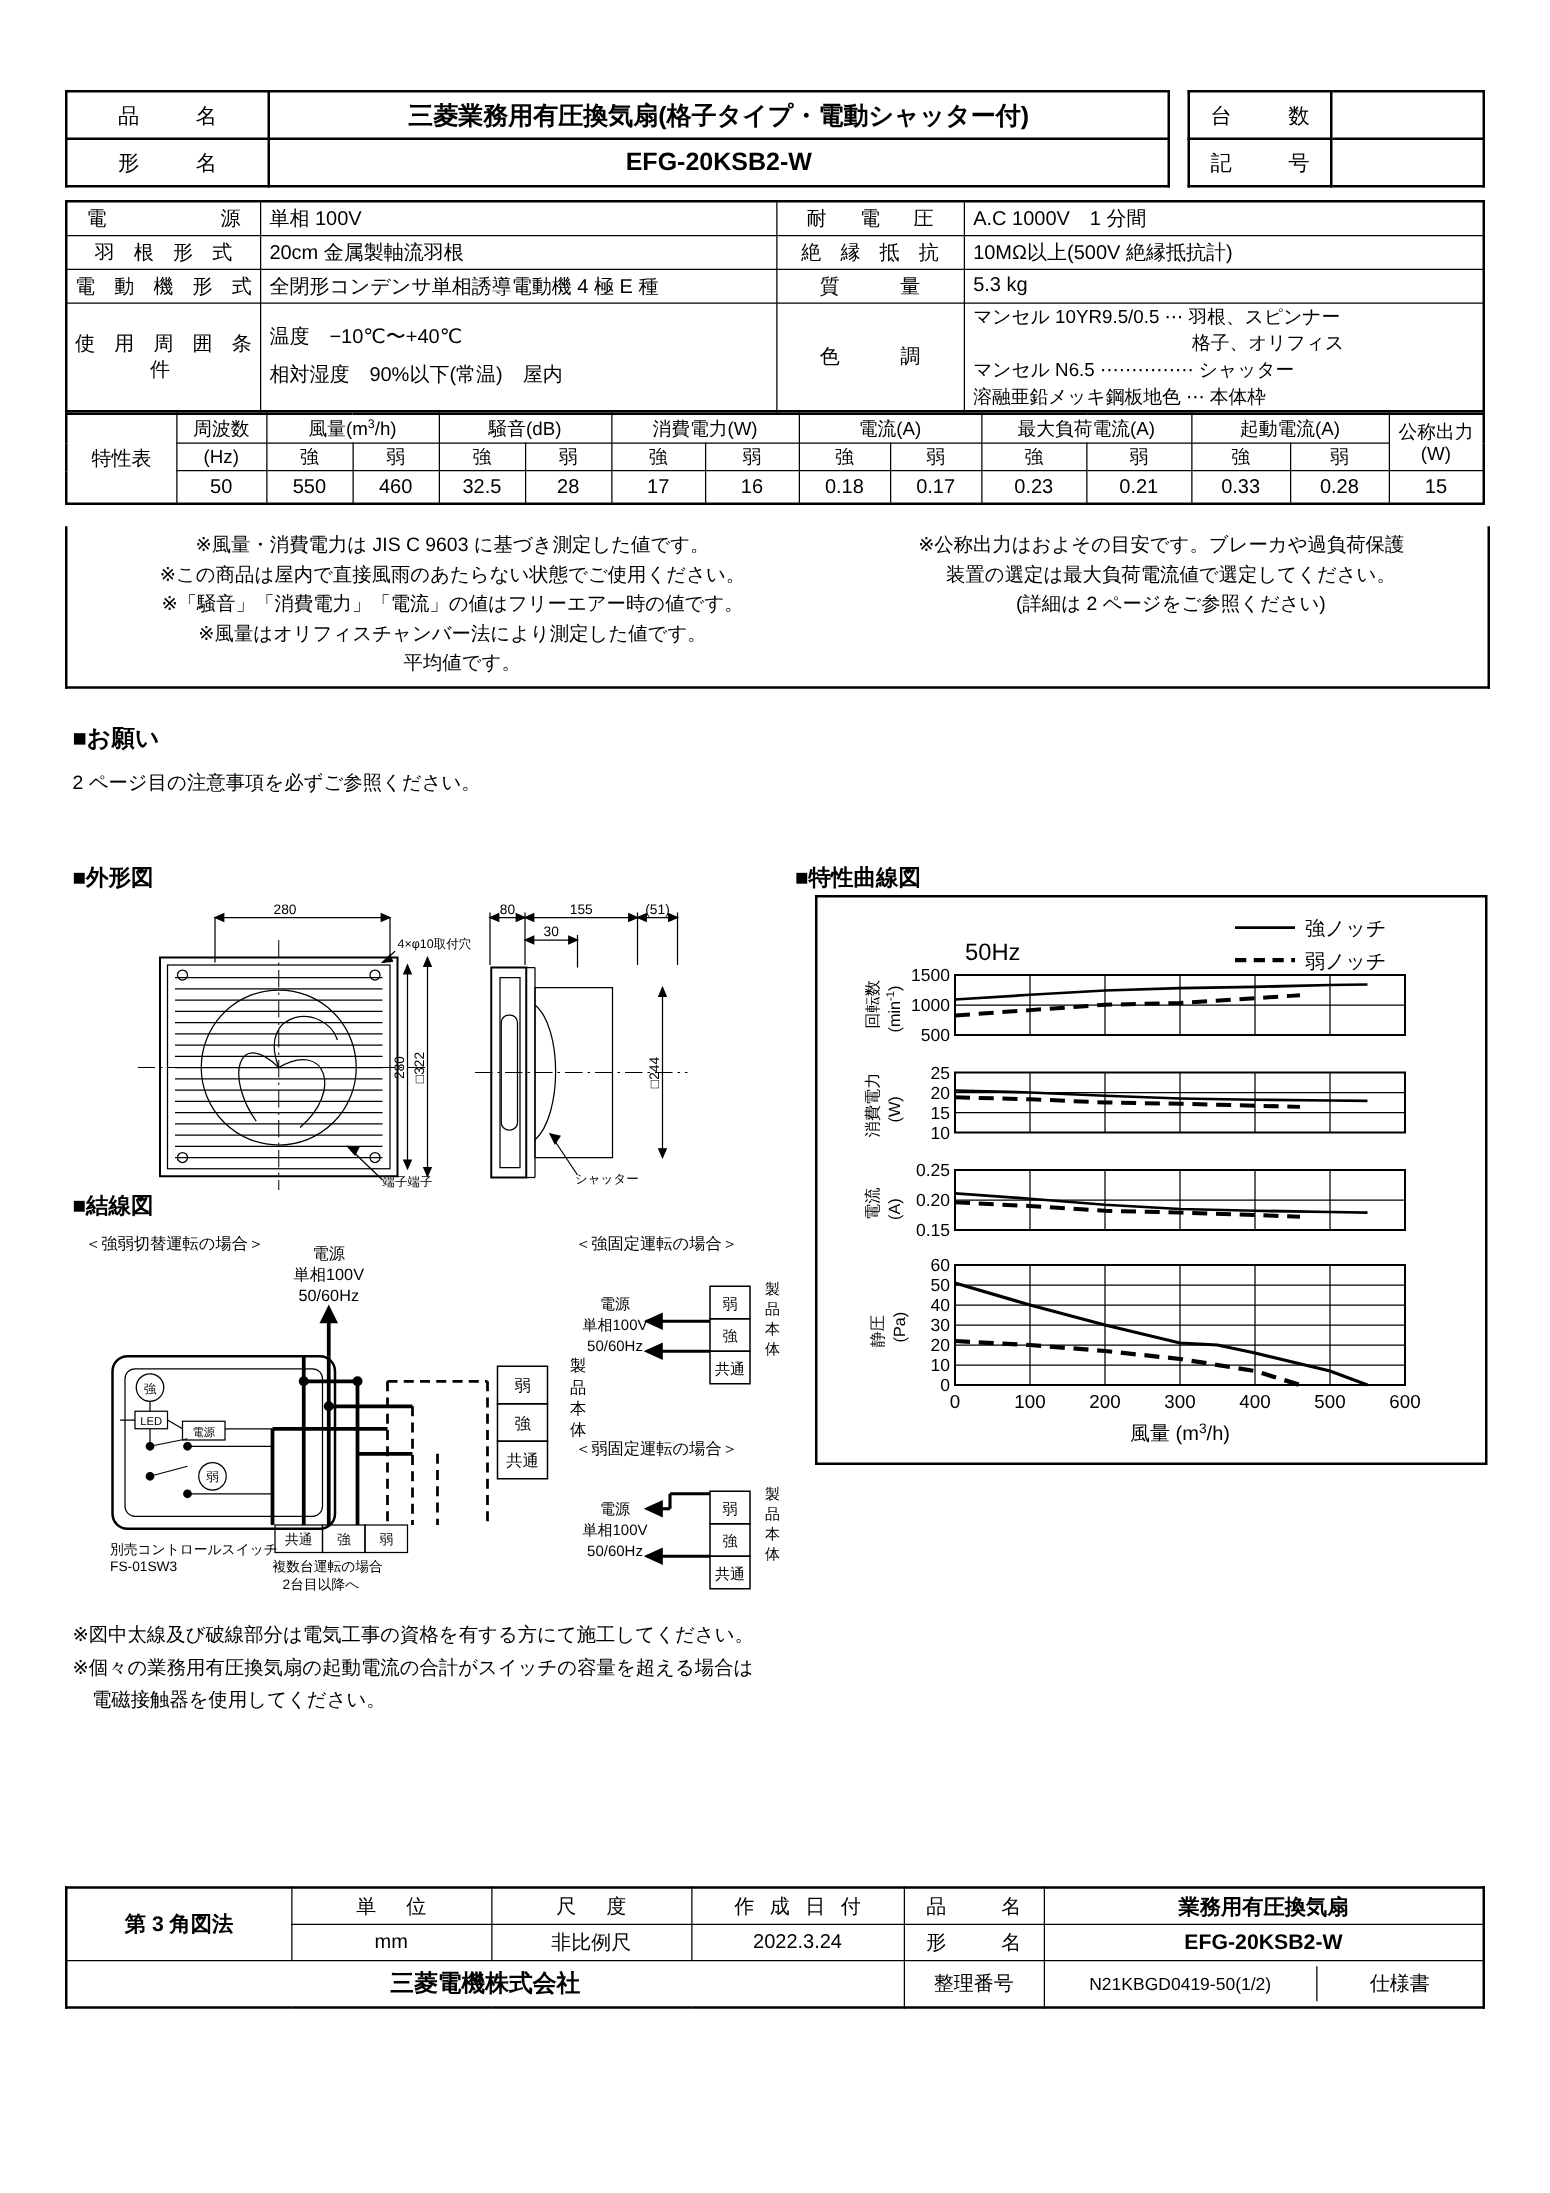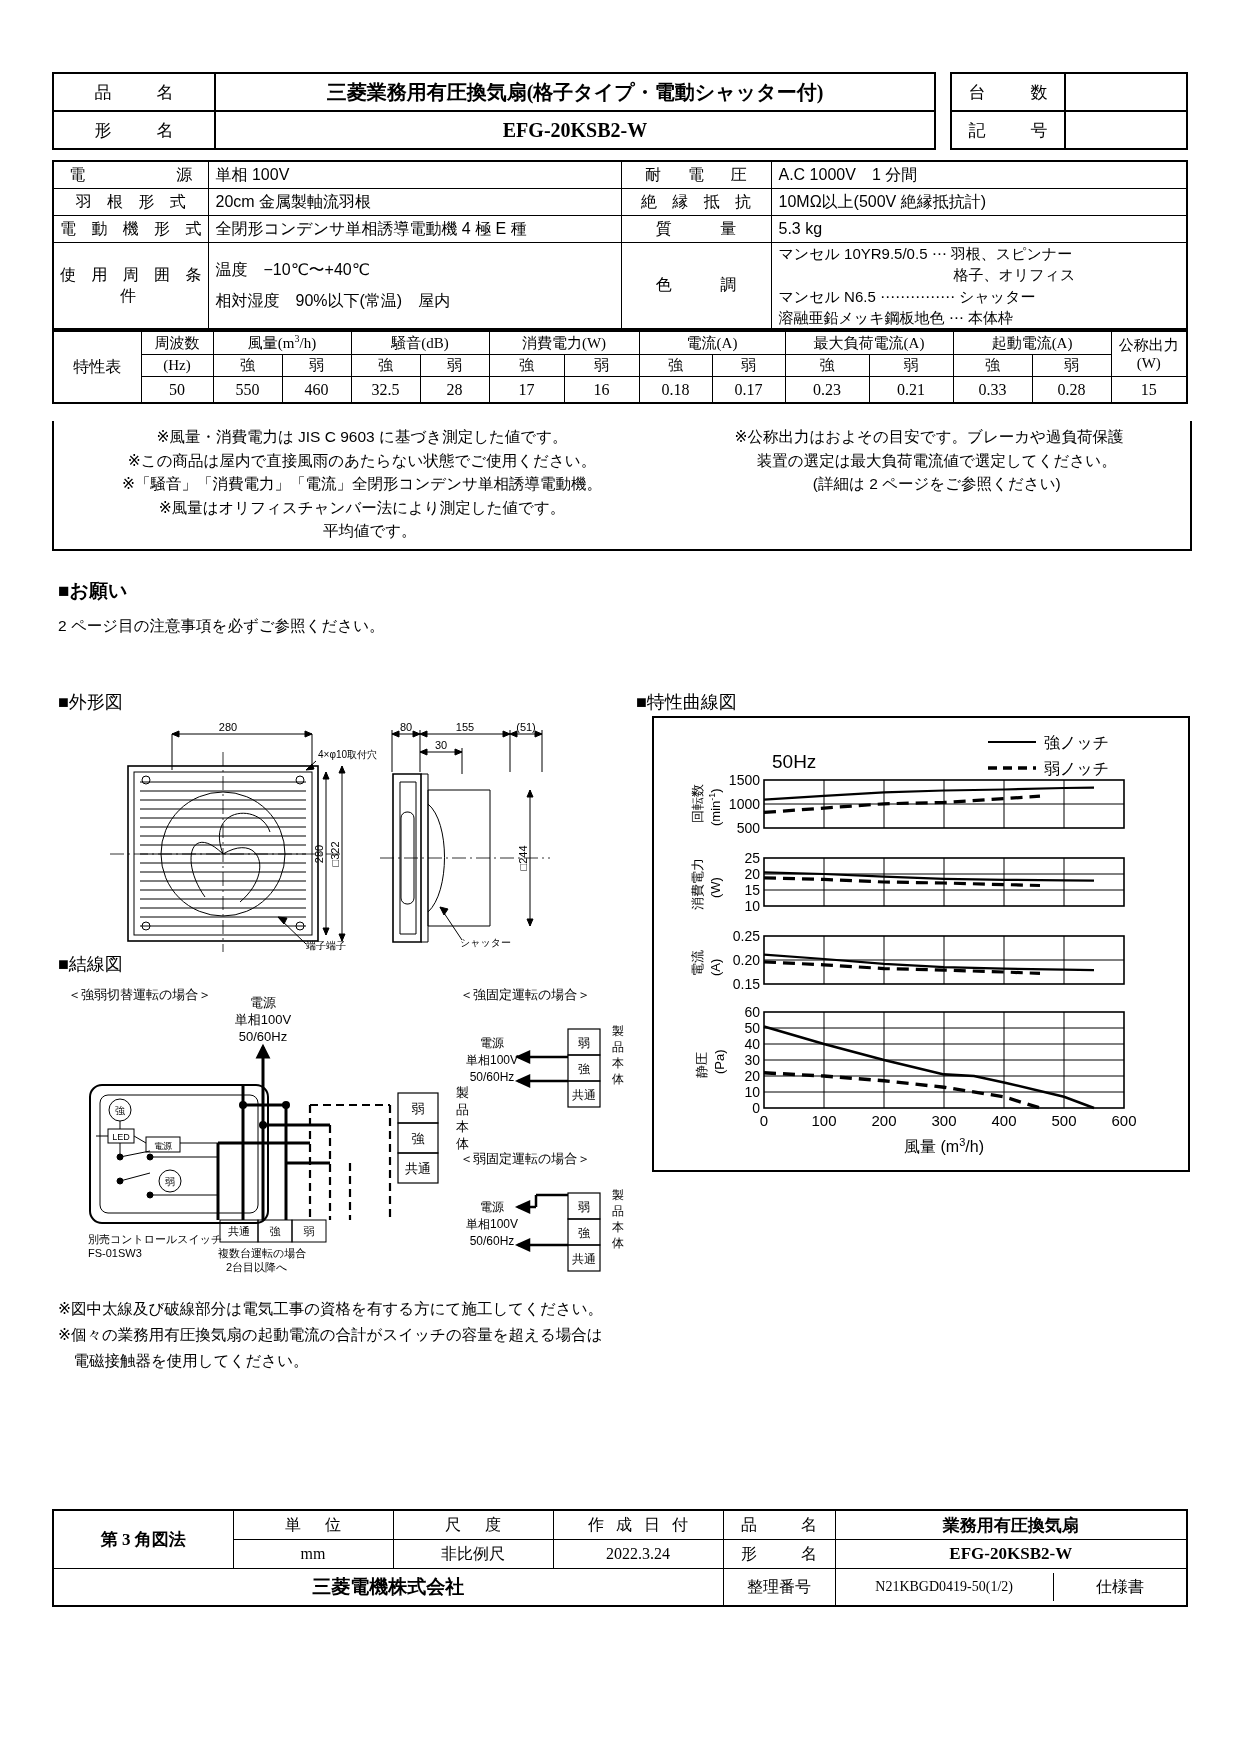--- a/index.html
+++ b/index.html
@@ -8,21 +8,21 @@
     font-family:"Liberation Sans","DejaVu Sans",sans-serif;
     color:#000;
     -webkit-font-smoothing:none;
   }
   .page{position:relative;width:1240px;height:1754px;}
 
   
   table{border-collapse:collapse;}
   .bx{border:2px solid #000;}
   td,th{border:1px solid #000;padding:0;font-weight:normal;}
-  .ctr{text-align:center;font-family:Liberation Serif, serif;}
+  .ctr{text-align:center;}
 
   
   .hdr{position:absolute;left:52px;top:72px;width:1136px;}
   .hdr table{width:100%;}
   .hdr .lbl{width:160px;height:32px;font-size:17px;letter-spacing:.22em;text-indent:.22em;}
   .hdr .val{font-size:20px;font-weight:bold;}
   .hdr .val.big{font-size:20px;}
   .hdr .rlbl{width:112px;font-size:17px;letter-spacing:.22em;text-indent:.22em;}
   .hdr .rval{width:120px;}
   .spacer-col{width:14px;border:none !important;}
@@ -47,21 +47,21 @@
   .notes{position:absolute;left:52px;top:421px;width:1136px;height:128px;border:2px solid #000;border-top:none;}
   .notes .col{position:absolute;font-size:15.5px;line-height:1.52;text-align:center;}
   .notes .c1{left:8px;top:4px;width:600px;}
   .notes .c2{left:625px;top:4px;width:500px;}
 
   
   .req-h{position:absolute;left:58px;top:578px;font-size:19px;font-weight:bold;}
   .req-b{position:absolute;left:58px;top:616px;font-size:15.5px;}
 
   
-  .sec{position:absolute;font-size:18px;font-weight:normal;}
+  .sec{position:absolute;font-size:18px;font-weight:bold;}
 
   
   svg{display:block;}
   .dwg{position:absolute;}
 
   
   .ftr{position:absolute;left:52px;top:1509px;width:1136px;}
   .ftr table{width:100%;table-layout:fixed;}
   .ftr td{font-size:16px;text-align:center;height:28px;}
   .ftr .big{font-size:19px;font-weight:bold;}
@@ -215,21 +215,21 @@
         <td class="ctr num">15</td>
       </tr>
     </tbody>
       </table>
   </div>
 
   <div class="notes">
     <div class="col c1">
       <div>※風量・消費電力は JIS C 9603 に基づき測定した値です。</div>
       <div>※この商品は屋内で直接風雨のあたらない状態でご使用ください。</div>
-      <div>※「騒音」「消費電力」「電流」全閉形コンデンサ単相誘導電動機。</div>
+      <div>※「騒音」「消費電力」「電流」の値はフリーエアー時の値です。</div>
       <div>※風量はオリフィスチャンバー法により測定した値です。</div>
       <div>　平均値です。</div>
     </div>
     <div class="col c2">
       <div>※公称出力はおよその目安です。ブレーカや過負荷保護</div>
       <div>　装置の選定は最大負荷電流値で選定してください。</div>
       <div>　(詳細は 2 ページをご参照ください)</div>
     </div>
   </div>
 

